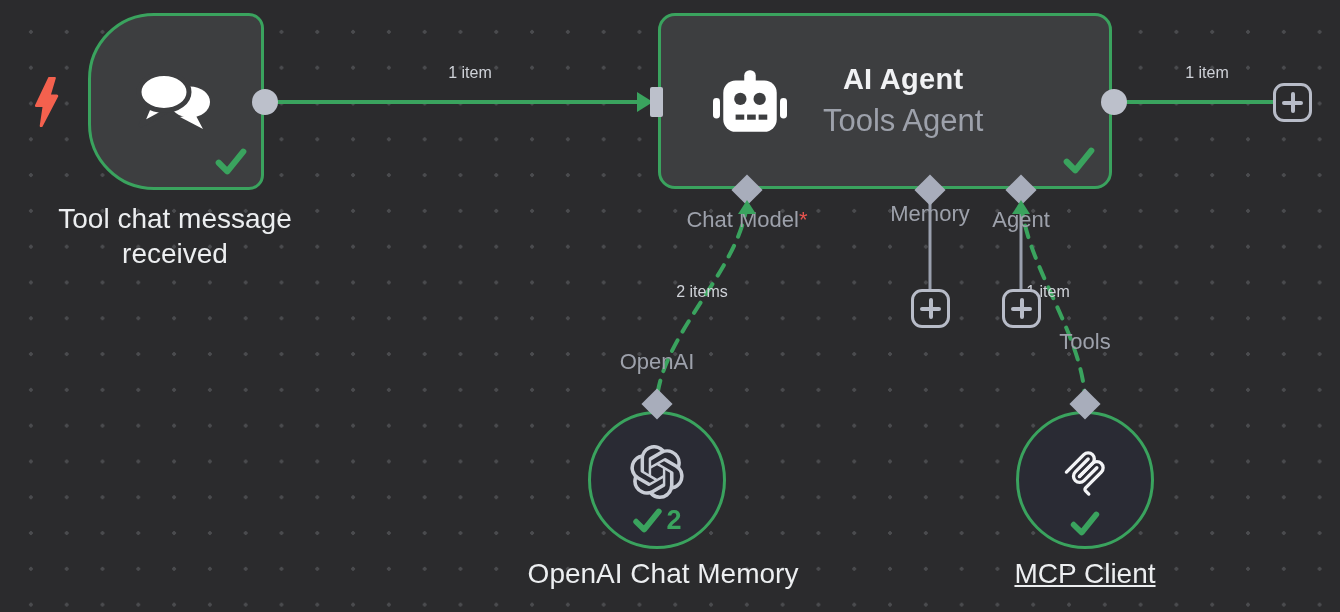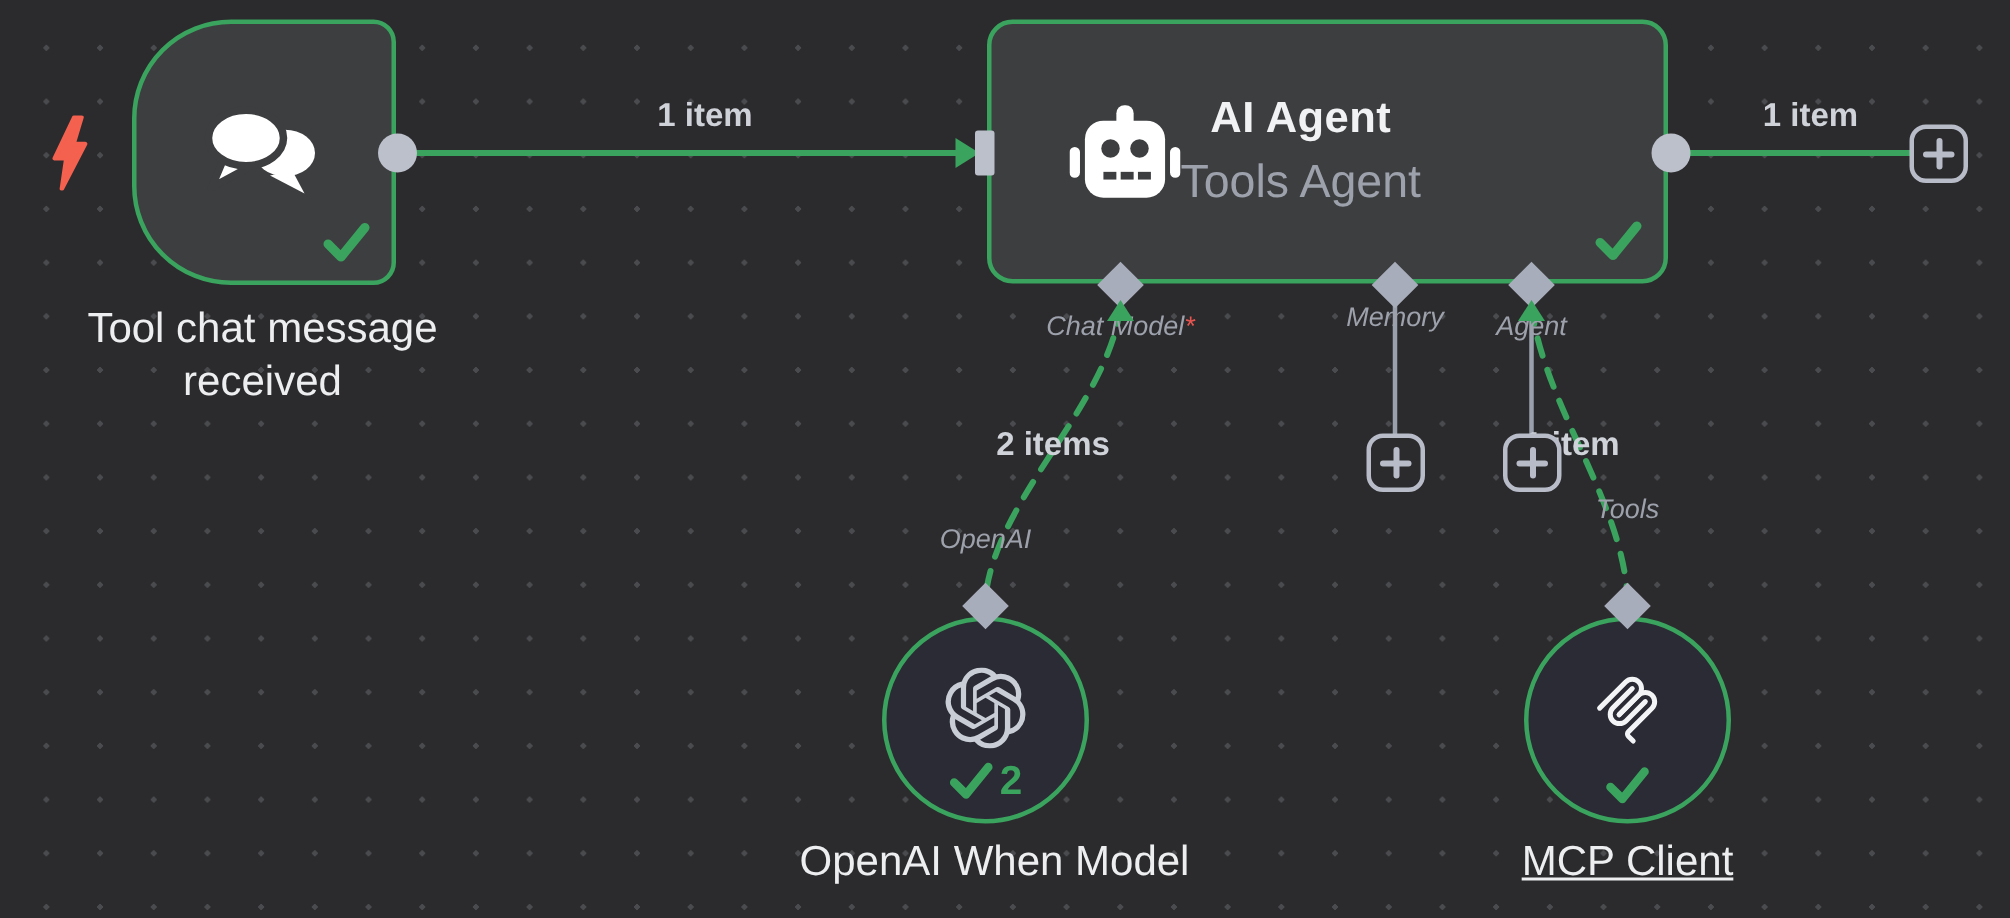--- a/index.html
+++ b/index.html
@@ -11,21 +11,21 @@
     font-family:"Liberation Sans",sans-serif;
   }
   svg.wires{position:absolute;left:0;top:0;z-index:1;pointer-events:none;}
   svg.arrows{position:absolute;left:0;top:0;z-index:6;pointer-events:none;}
 
   
   .node-rect{position:absolute;background:#3d3e40;border:3px solid #3aa35e;box-sizing:border-box;z-index:2;}
   .trigger-node{left:88px;top:13px;width:176px;height:177px;border-radius:66px 15px 15px 66px;
     display:flex;align-items:center;justify-content:center;}
   .agent-node{left:658px;top:13px;width:454px;height:176px;border-radius:17px;
-    display:flex;align-items:center;justify-content:flex-start;padding-left:52px;}
+    display:flex;align-items:center;justify-content:flex-start;padding-left:52px;gap:36px;}
   .agent-text{display:flex;flex-direction:column;align-items:center;}
   .agent-title{font-size:29px;font-weight:700;color:#f1f2f4;letter-spacing:.3px;}
   .agent-sub{font-size:31px;color:#9da1ab;margin-top:7px;}
   .node-check{position:absolute;right:14px;bottom:12px;}
 
   
   .subnode{position:absolute;width:138px;height:138px;border-radius:50%;
     background:#2a2b34;border:3px solid #3aa35e;box-sizing:border-box;z-index:2;
     display:flex;align-items:center;justify-content:center;}
   .subnode .logo{margin-bottom:16px;}
@@ -40,23 +40,23 @@
 
   
   .plus-btn{position:absolute;width:39px;height:39px;box-sizing:border-box;border:3px solid #b8bcc8;
     border-radius:11px;background:#2b2b2d;z-index:5;display:flex;align-items:center;justify-content:center;cursor:pointer;}
   .plus-icon{position:relative;width:21px;height:21px;}
   .plus-icon::before{content:"";position:absolute;left:0;top:8.5px;width:21px;height:4px;background:#b8bcc8;border-radius:2px;}
   .plus-icon::after{content:"";position:absolute;top:0;left:8.5px;width:4px;height:21px;background:#b8bcc8;border-radius:2px;}
 
   
   .lbl{position:absolute;transform:translateX(-50%);white-space:nowrap;z-index:2;}
-  .port-lbl{color:#9da1ab;font-size:18px;font-style:italic;}
+  .port-lbl{color:#9da1ab;font-size:22px;}
   .req{color:#e8544f;}
-  .item-lbl{color:#cfd2d8;font-size:22px;font-weight:bold;}
+  .item-lbl{color:#cfd2d8;font-size:16px;}
   .node-lbl{color:#eceef0;font-size:28px;font-weight:500;}
   .trigger-lbl{position:absolute;left:175px;top:201px;width:330px;transform:translateX(-50%);
     text-align:center;color:#eceef0;font-size:28px;font-weight:500;line-height:35px;z-index:2;}
   .bolt{position:absolute;left:33px;top:77px;z-index:2;}
 </style>
 </head>
 <body>
 
 <div class="canvas">
 
@@ -152,21 +152,21 @@
     <svg class="logo" width="54" height="54" viewBox="0 0 24 24">
       <path fill="#c9cdd6" d="M22.2819 9.8211a5.9847 5.9847 0 0 0-.5157-4.9108 6.0462 6.0462 0 0 0-6.5098-2.9A6.0651 6.0651 0 0 0 4.9807 4.1818a5.9847 5.9847 0 0 0-3.9977 2.9 6.0462 6.0462 0 0 0 .7427 7.0966 5.98 5.98 0 0 0 .511 4.9107 6.051 6.051 0 0 0 6.5146 2.9001A5.9847 5.9847 0 0 0 13.2599 24a6.0557 6.0557 0 0 0 5.7718-4.2058 5.9894 5.9894 0 0 0 3.9977-2.9001 6.0557 6.0557 0 0 0-.7475-7.073zm-9.022 12.6081a4.4755 4.4755 0 0 1-2.8764-1.0408l.1419-.0804 4.7783-2.7582a.7948.7948 0 0 0 .3927-.6813v-6.7369l2.02 1.1686a.071.071 0 0 1 .038.0615v5.5826a4.504 4.504 0 0 1-4.4945 4.4849zm-9.6607-4.1254a4.4708 4.4708 0 0 1-.5346-3.0137l.142.0852 4.783 2.7582a.7712.7712 0 0 0 .7806 0l5.8428-3.3685v2.3324a.0804.0804 0 0 1-.0332.0615L9.74 19.9502a4.4992 4.4992 0 0 1-6.1408-1.6464zM2.3408 7.8956a4.485 4.485 0 0 1 2.3655-1.9728V11.6a.7664.7664 0 0 0 .3879.6765l5.8144 3.3543-2.0201 1.1685a.0757.0757 0 0 1-.071 0l-4.8303-2.7865A4.504 4.504 0 0 1 2.3408 7.8956zm16.5963 3.8558L13.1038 8.364 15.1192 7.2a.0757.0757 0 0 1 .071 0l4.8303 2.7913a4.4944 4.4944 0 0 1-.6765 8.1042v-5.6772a.79.79 0 0 0-.407-.667zm2.0107-3.0231l-.142-.0852-4.7735-2.7818a.7759.7759 0 0 0-.7854 0L9.409 9.2297V6.8974a.0662.0662 0 0 1 .0284-.0615l4.8303-2.7866a4.4992 4.4992 0 0 1 6.6802 4.66zM8.3065 12.863l-2.02-1.1638a.0804.0804 0 0 1-.038-.0567V6.0742a4.4992 4.4992 0 0 1 7.3757-3.4537l-.142.0805L8.704 5.459a.7948.7948 0 0 0-.3927.6813zm1.0976-2.3654l2.602-1.4998 2.6069 1.4998v2.9994l-2.5974 1.4997-2.6067-1.4997Z"></path>
     </svg>
     <div class="sub-check-row">
       <svg width="30" height="25" viewBox="0 0 26 22">
         <path d="M3 12 L10 19 L23 3" fill="none" stroke="#3aa35e" stroke-width="5" stroke-linecap="round" stroke-linejoin="round"></path>
       </svg>
       <span class="run-count">2</span>
     </div>
   </div>
-  <div class="lbl node-lbl" style="left:663px;top:558px;">OpenAI When Model</div>
+  <div class="lbl node-lbl" style="left:663px;top:558px;">OpenAI Chat Memory</div>
 
   <div class="subnode" style="left:1016px;top:411px;">
     <svg class="logo" width="50" height="50" viewBox="0 0 195 195">
       <g fill="none" stroke="#f3f4f6" stroke-width="13" stroke-linecap="round">
         <path d="M25 97.8528L92.8823 29.9706C102.255 20.598 117.451 20.598 126.823 29.9706C136.196 39.3431 136.196 54.5391 126.823 63.9117L75.5581 115.177"></path>
         <path d="M76.2653 114.47L126.823 63.9117C136.196 54.5391 151.392 54.5391 160.765 63.9117L161.118 64.2652C170.49 73.6378 170.49 88.8338 161.118 98.2063L99.7248 159.599C96.6006 162.723 96.6006 167.789 99.7248 170.913L112.331 183.52"></path>
         <path d="M109.853 46.9411L59.6482 97.1457C50.2757 106.518 50.2757 121.714 59.6482 131.087C69.0208 140.459 84.2168 140.459 93.5894 131.087L143.794 80.8822"></path>
       </g>
     </svg>
     <div class="sub-check-row">

